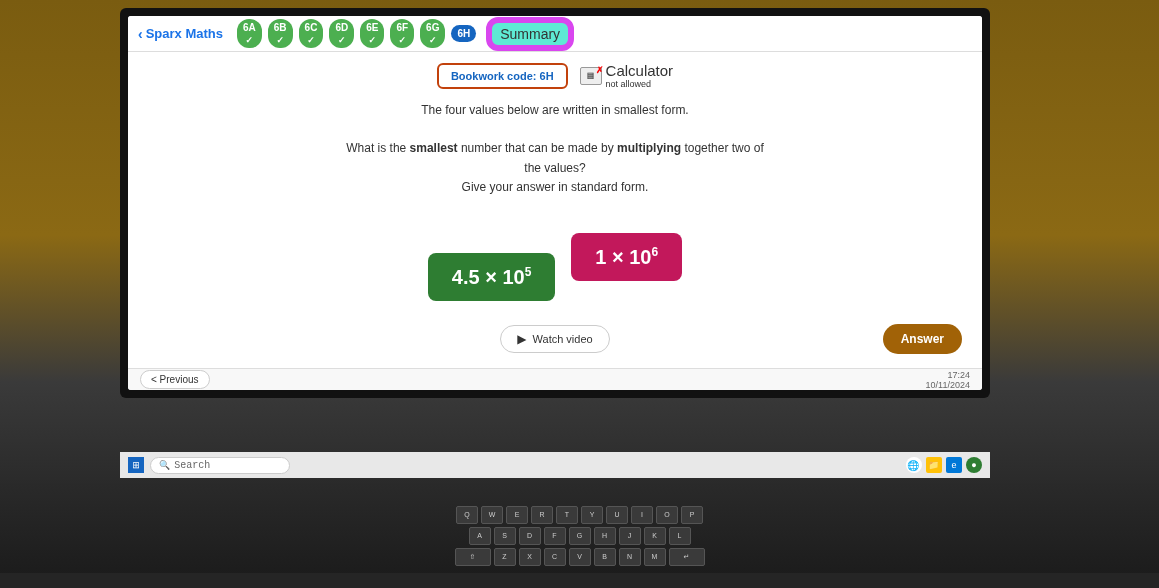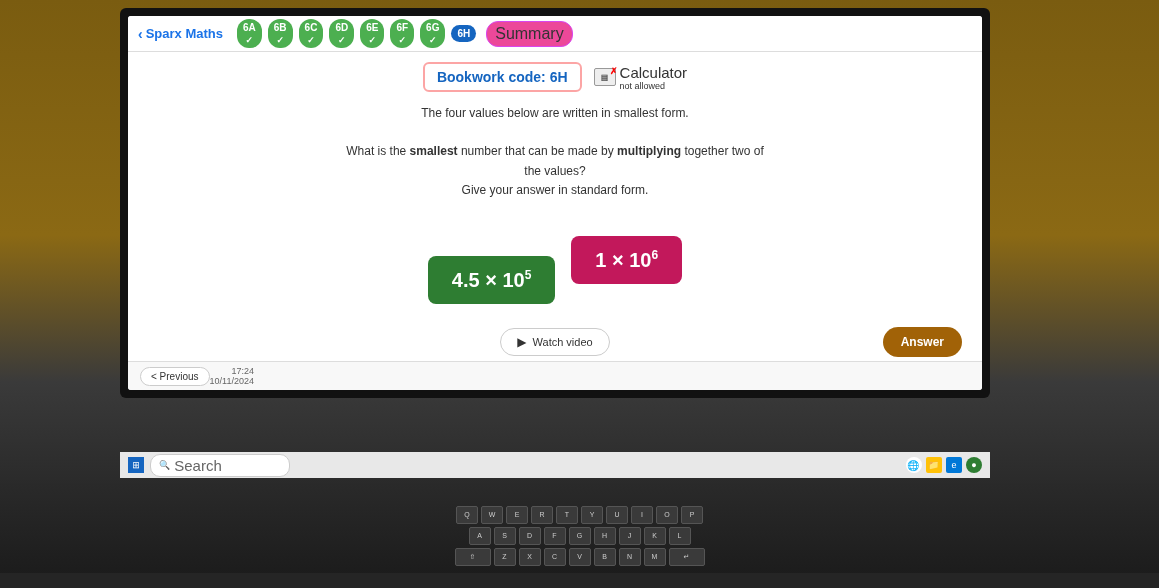--- a/index.html
+++ b/index.html
@@ -96,24 +96,24 @@
     .tab-btn .checkmark {
       font-size: 9px;
     }
 
     .tab-btn-active {
       background: #1565c0;
       color: white;
     }
 
     .summary-btn {
-      background: #ec4899;
-      border: 1px solid #d946ef;
+      background: #5eead4;
+      border: 6px solid #d946ef;
       border-radius: 12px;
-      font-size: 16px;
+      font-size: 14px;
       padding: 3px 8px;
       color: #333;
       cursor: pointer;
       margin-left: 4px;
     }
 
     
     .main-content {
       flex: 1;
       background: white;
@@ -127,24 +127,24 @@
     
     .bookwork-row {
       display: flex;
       align-items: center;
       gap: 12px;
       margin-bottom: 12px;
     }
 
     .bookwork-code-btn {
       background: white;
-      border: 2px solid #fca5a5;
+      border: 2px solid #c2410c;
       border-radius: 6px;
       padding: 5px 12px;
-      font-size: 14px;
+      font-size: 11px;
       font-weight: bold;
       color: #1565c0;
       cursor: pointer;
     }
 
     .calc-info {
       display: flex;
       align-items: center;
       gap: 4px;
       font-size: 10px;
@@ -262,25 +262,25 @@
       font-weight: bold;
       cursor: pointer;
       position: absolute;
       right: 0;
     }
 
     
     .footer-nav {
       background: #f8f8f8;
       border-top: 1px solid #ddd;
-      height: 29px;
+      height: 22px;
       display: flex;
       align-items: center;
       padding: 0 12px;
-      justify-content: flex-start;
+      justify-content: space-between;
       flex-shrink: 0;
     }
 
     .prev-btn {
       background: white;
       border: 1px solid #ccc;
       border-radius: 12px;
       padding: 3px 10px;
       font-size: 10px;
       color: #333;
@@ -328,22 +328,23 @@
       gap: 4px;
       width: 140px;
     }
 
     .taskbar-search-icon {
       font-size: 9px;
       color: #666;
     }
 
     .taskbar-search-text {
-      font-size: 15px;
+      font-size: 10px;
       color: #666;
+      font-family: Liberation Mono, monospace;
     }
 
     .taskbar-icons {
       display: flex;
       gap: 4px;
       margin-left: auto;
       align-items: center;
     }
 
     .taskbar-icon {

